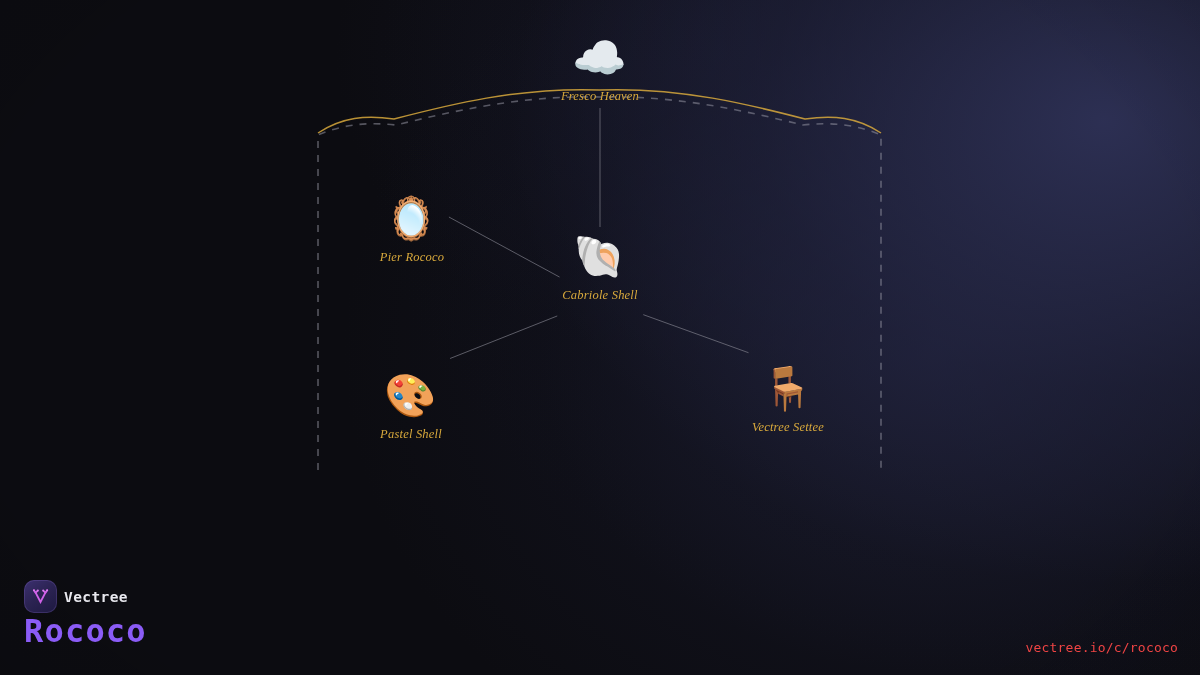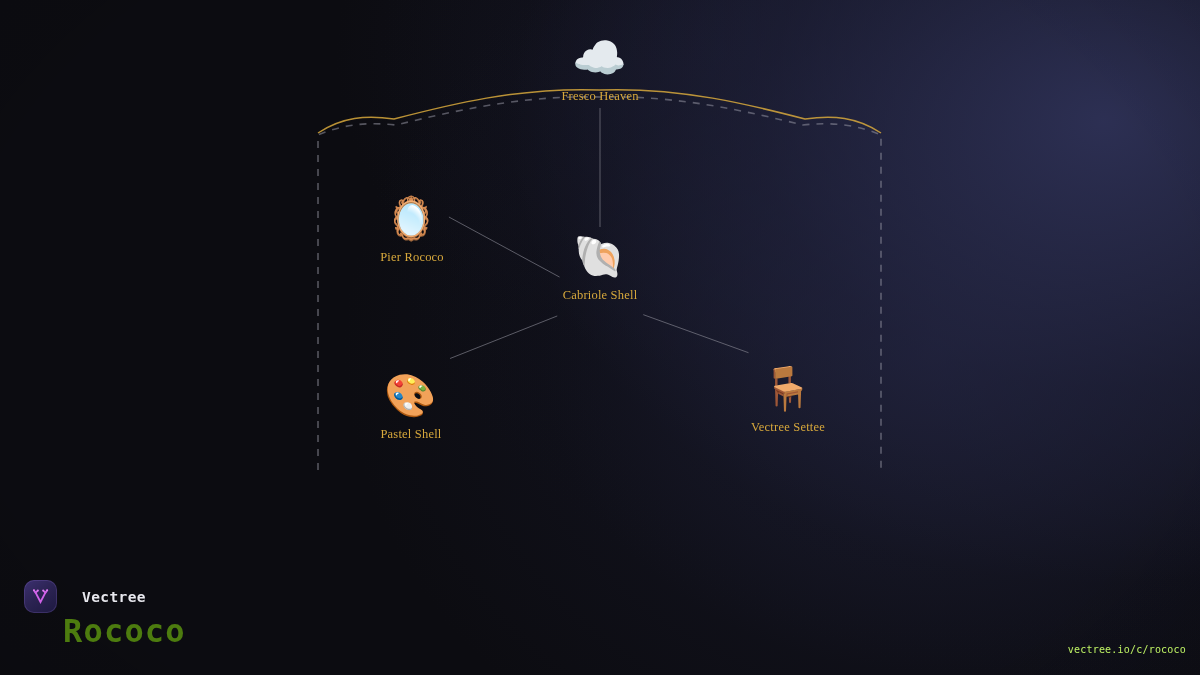--- a/index.html
+++ b/index.html
@@ -68,39 +68,40 @@
     justify-content: center;
     user-select: none;
   }
   .node-label {
     margin-top: 7px;
     font-family: "Liberation Serif", "DejaVu Serif", serif;
     font-size: 12.5px;
     letter-spacing: 0.2px;
     color: #d8a93c;
     white-space: nowrap;
+    font-style: italic;
   }
   .node-root .node-icon { font-size: 44px; }
 
   
   #footer {
     position: absolute;
     left: 0;
     bottom: 0;
     width: 1200px;
     height: 110px;
     z-index: 6;
   }
   #brand-row {
     position: absolute;
     left: 24px;
     top: 15px;
     display: flex;
     align-items: center;
-    gap: 25px;
+    gap: 7px;
   }
   #brand-logo {
     width: 33px;
     height: 33px;
     border-radius: 10px;
     background: linear-gradient(145deg, #3c3070 0%, #2b2352 48%, #1d1940 100%);
     box-shadow: inset 0 0 0 1px rgba(150,120,220,0.22);
     display: flex;
     align-items: center;
     justify-content: center;
@@ -113,32 +114,31 @@
     color: #e8e8ee;
     letter-spacing: 0.4px;
   }
   #page-title {
     position: absolute;
     left: 24px;
     top: 50px;
     font-family: "DejaVu Sans Mono", "Liberation Mono", monospace;
     font-size: 32px;
     font-weight: bold;
-    color: #4d7c0f;
+    color: #8b5cf6;
     letter-spacing: 1.2px;
     line-height: 1;
-    margin-left: 39px;
   }
   #footer-url {
     position: absolute;
-    right: 14px;
+    right: 22px;
     bottom: 20px;
     font-family: "DejaVu Sans Mono", "Liberation Mono", monospace;
-    font-size: 10px;
-    color: #bef264;
+    font-size: 13px;
+    color: #ef4444;
     letter-spacing: 0.2px;
   }
 </style>
 </head>
 <body>
 
 <div id="bg-base"></div>
 <div id="bg-glow"></div>
 <div id="bg-vignette"></div>
 

